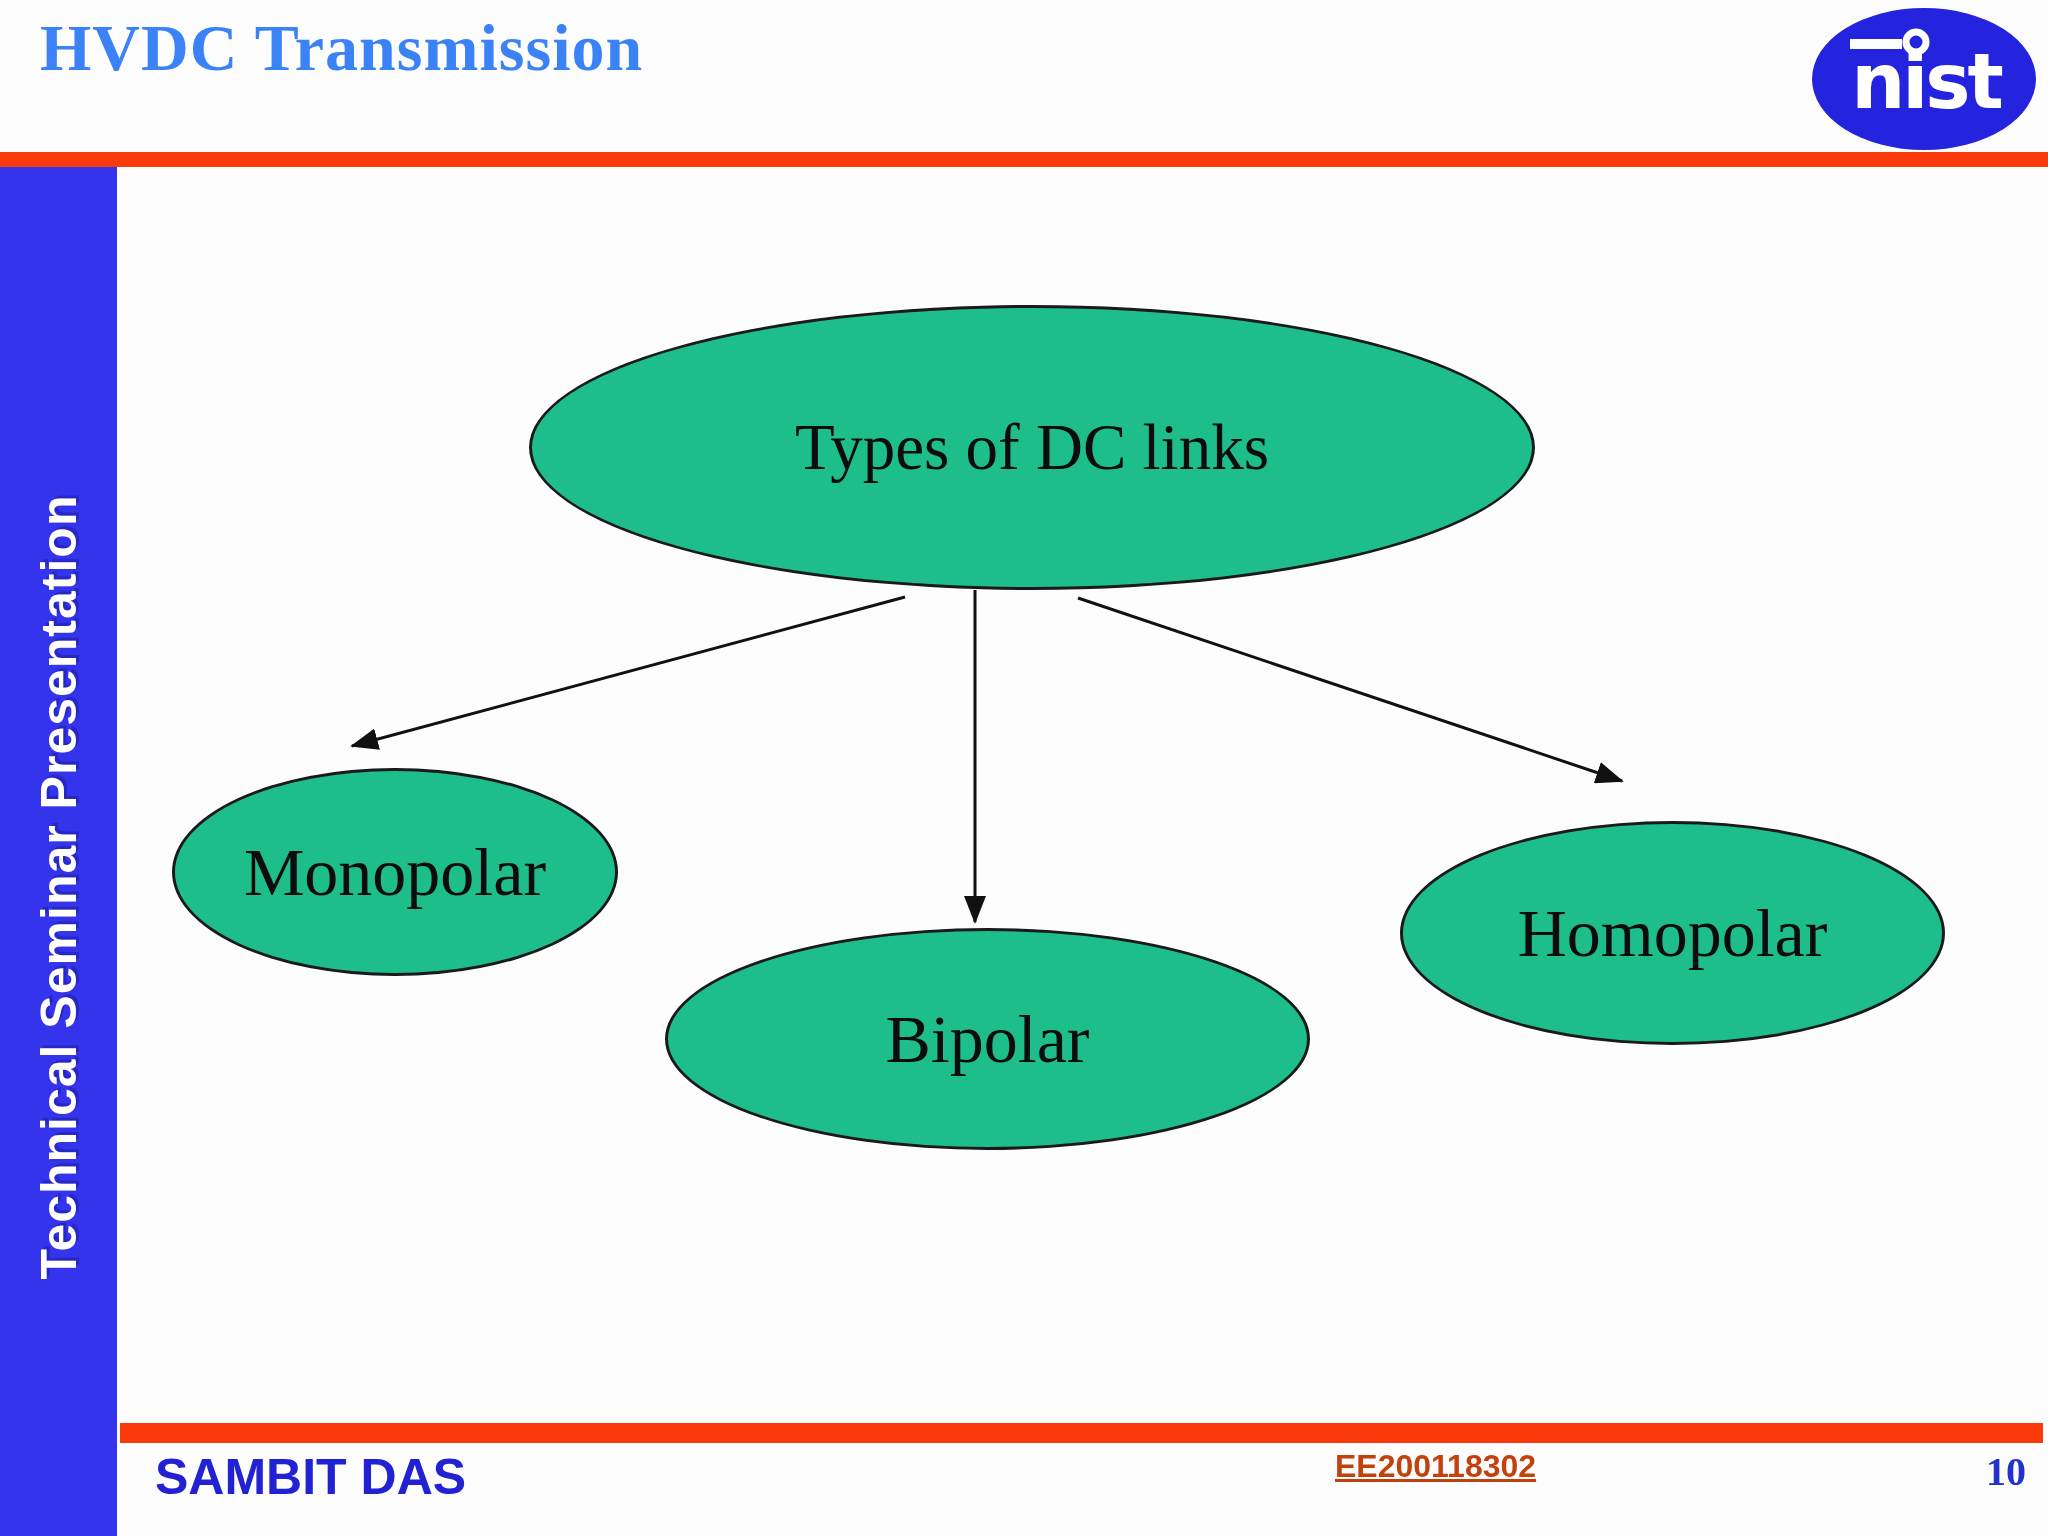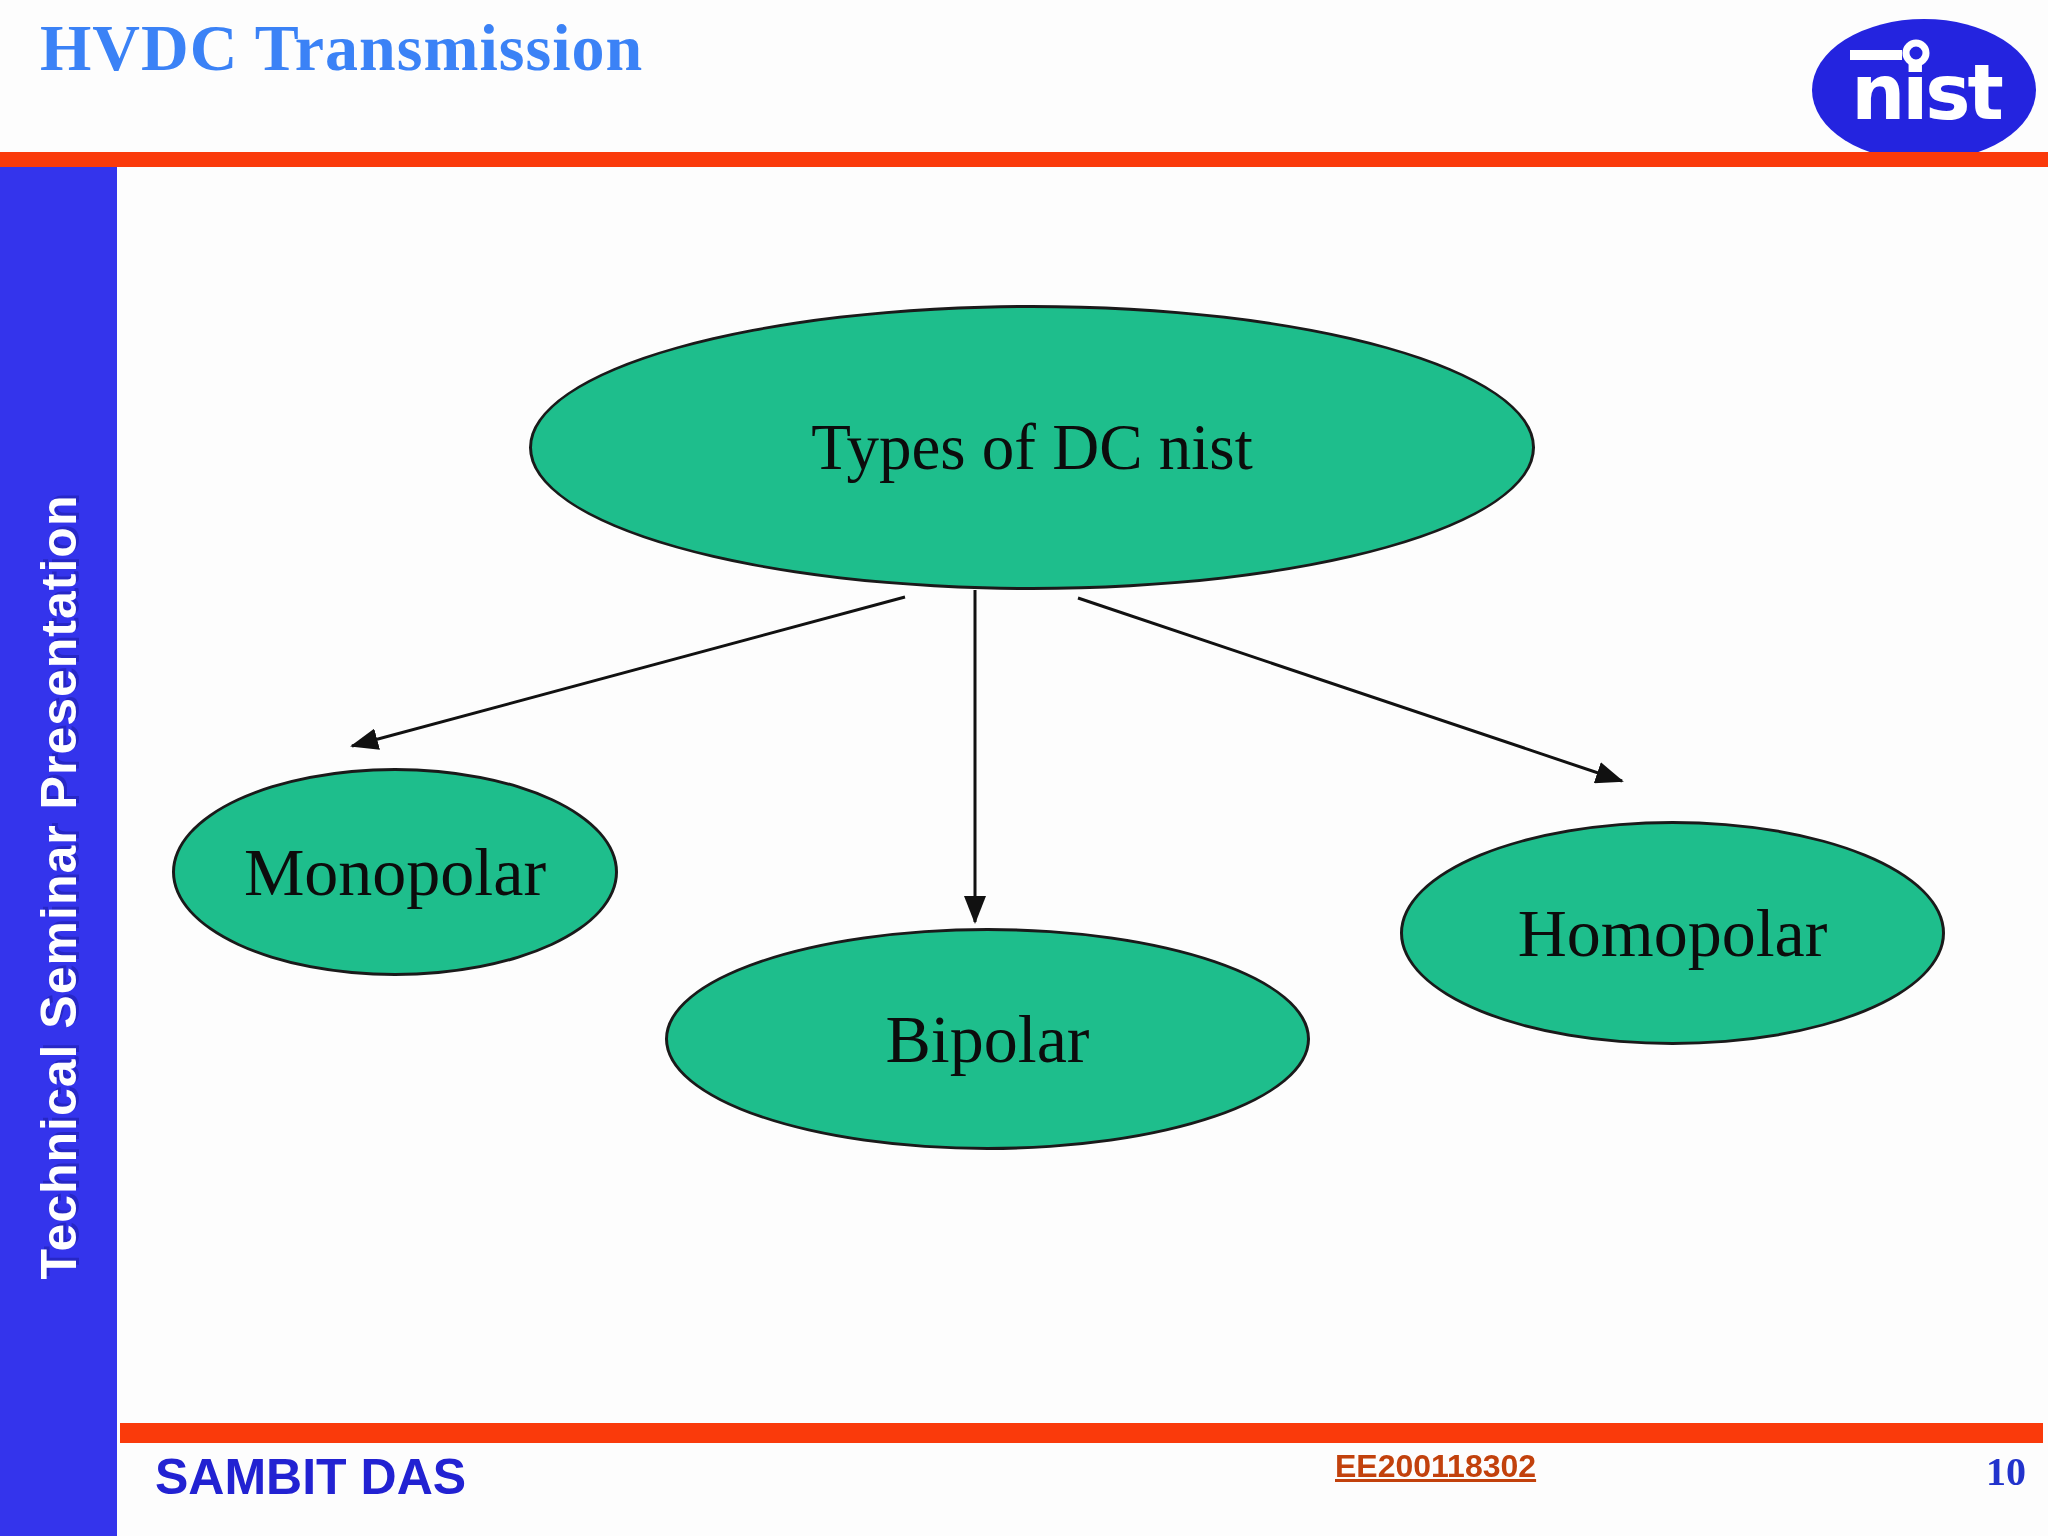--- a/index.html
+++ b/index.html
@@ -10,21 +10,21 @@
   
   .slide-title{
     position:absolute;left:40px;top:10px;
     font-family:"Liberation Serif",serif;font-weight:bold;
     font-size:66px;color:#3b82f6;letter-spacing:1px;white-space:nowrap;
   }
   .top-rule{
     position:absolute;left:0;top:152px;width:2048px;height:15px;background:#fa3a0b;
   }
   .logo{
-    position:absolute;left:1810px;top:17px;width:228px;height:146px;
+    position:absolute;left:1810px;top:6px;width:228px;height:146px;
   }
   
   .sidebar{
     position:absolute;left:0;top:167px;width:117px;height:1369px;background:#3434ec;
   }
   .sidebar-text{
     position:absolute;left:50%;top:calc(50% + 35px);
     transform:translate(-50%,-50%) rotate(-90deg);
     white-space:nowrap;color:#ffffff;font-weight:bold;font-size:50px;
     letter-spacing:1px;
@@ -90,21 +90,21 @@
       <marker id="ah" markerUnits="userSpaceOnUse" markerWidth="30" markerHeight="22" refX="26" refY="11" orient="auto">
         <path d="M0,0 L28,11 L0,22 z" fill="#111"></path>
       </marker>
     </defs>
     <line x1="905" y1="597" x2="352" y2="746" stroke="#111" stroke-width="3" marker-end="url(#ah)"></line>
     <line x1="975" y1="590" x2="975" y2="922" stroke="#111" stroke-width="3" marker-end="url(#ah)"></line>
     <line x1="1078" y1="598" x2="1622" y2="781" stroke="#111" stroke-width="3" marker-end="url(#ah)"></line>
   </svg>
 
   <div class="node node-root">
-    <span class="node-label">Types of DC nist</span>
+    <span class="node-label">Types of DC links</span>
   </div>
 
   <div class="node node-monopolar">
     <span class="node-label">Monopolar</span>
   </div>
 
   <div class="node node-bipolar">
     <span class="node-label">Bipolar</span>
   </div>
 

